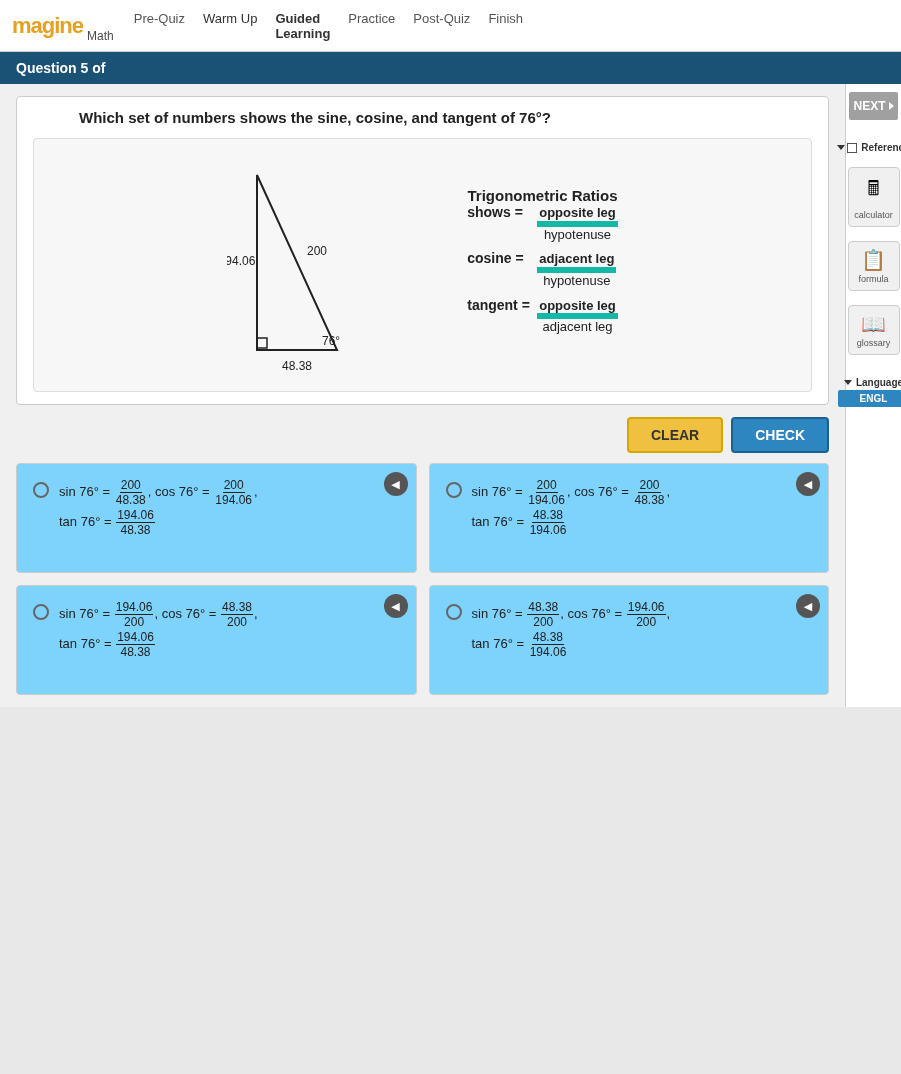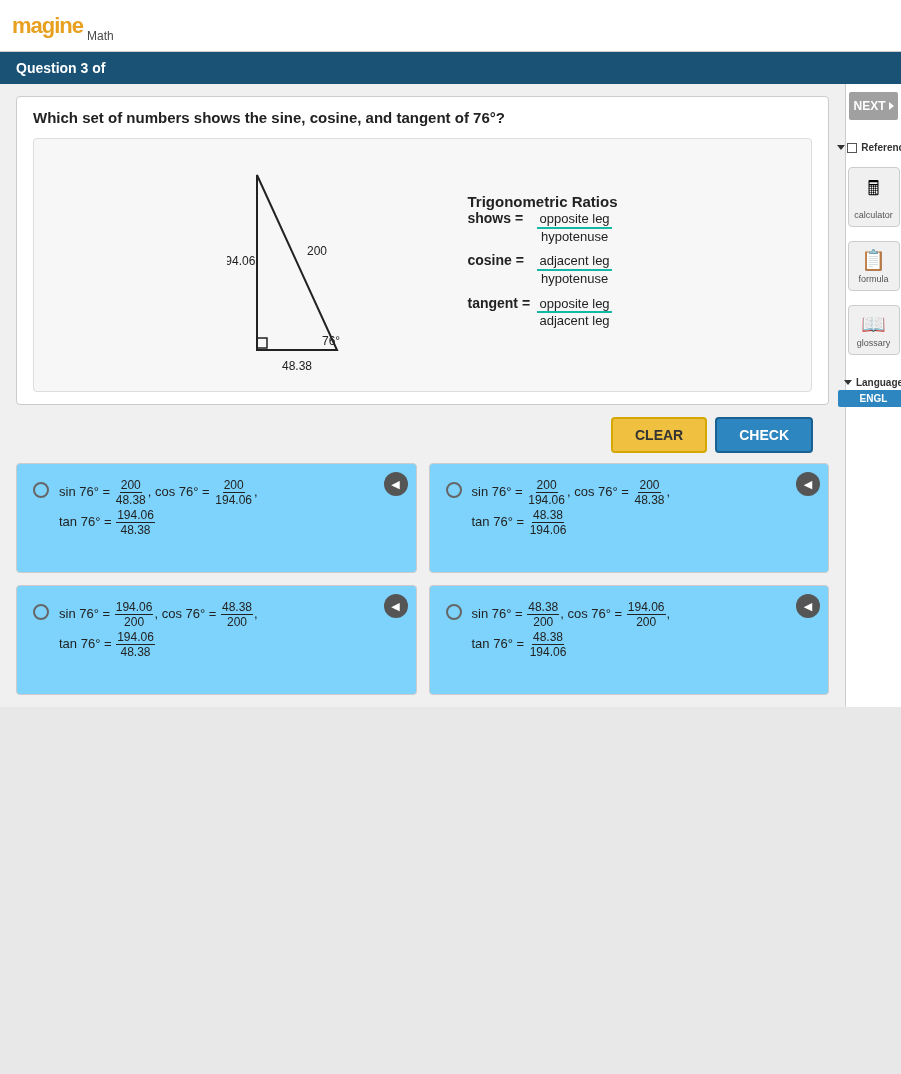--- a/index.html
+++ b/index.html
@@ -88,20 +88,21 @@
       border: 1px solid #ccc;
       border-radius: 4px;
       padding: 12px 16px;
       margin-bottom: 12px;
     }
     .question-text {
       font-size: 15px;
       font-weight: bold;
       color: #222;
       margin-bottom: 12px;
+      margin-left: 46px;
     }
 
     
     .diagram-ratios {
       background: #f7f7f7;
       border: 1px solid #ddd;
       border-radius: 4px;
       padding: 16px;
       display: flex;
       align-items: center;
@@ -139,33 +140,34 @@
     }
     .frac {
       display: inline-flex;
       flex-direction: column;
       align-items: center;
       vertical-align: middle;
       font-size: 13px;
       line-height: 1.2;
     }
     .frac .num {
-      border-bottom: 2px solid #14b8a6;
+      border-bottom: 6px solid #14b8a6;
       padding: 0 2px;
+      font-weight: bold;
     }
     .frac .den {
       padding: 0 2px;
     }
 
     
     .action-buttons {
       display: flex;
       justify-content: flex-end;
       gap: 8px;
-      margin: 10px 16px;
+      margin: 10px 0;
       align-items: center;
     }
     .btn-clear {
       background: #f0c040;
       border: 2px solid #d4a800;
       color: #333;
       font-weight: bold;
       font-size: 14px;
       padding: 8px 22px;
       border-radius: 4px;
@@ -329,24 +331,32 @@
     .inline-frac .d {
       padding: 0 1px;
     }
   </style>
 </head>
 <body>
 
 <div class="top-nav">
   <span class="brand">magine</span>
   <span class="brand-sub">Math</span>
+  <div class="nav-links">
+    <a class="nav-link">Pre-Quiz</a>
+    <a class="nav-link warmup">Warm Up</a>
+    <a class="nav-link guided active">Guided<br>Learning</a>
+    <a class="nav-link">Practice</a>
+    <a class="nav-link">Post-Quiz</a>
+    <a class="nav-link">Finish</a>
+  </div>
 </div>
 
 <div class="header-bar">
-  <span class="question-num">Question 3 of</span>
+  <span class="question-num">Question 5 of</span>
 </div>
 
 <div class="main-container">
 
   <div class="content-area">
 
     <div class="question-card">
       <div class="question-text">Which set of numbers shows the sine, cosine, and tangent of 76°?</div>
 
       <div class="diagram-ratios">

